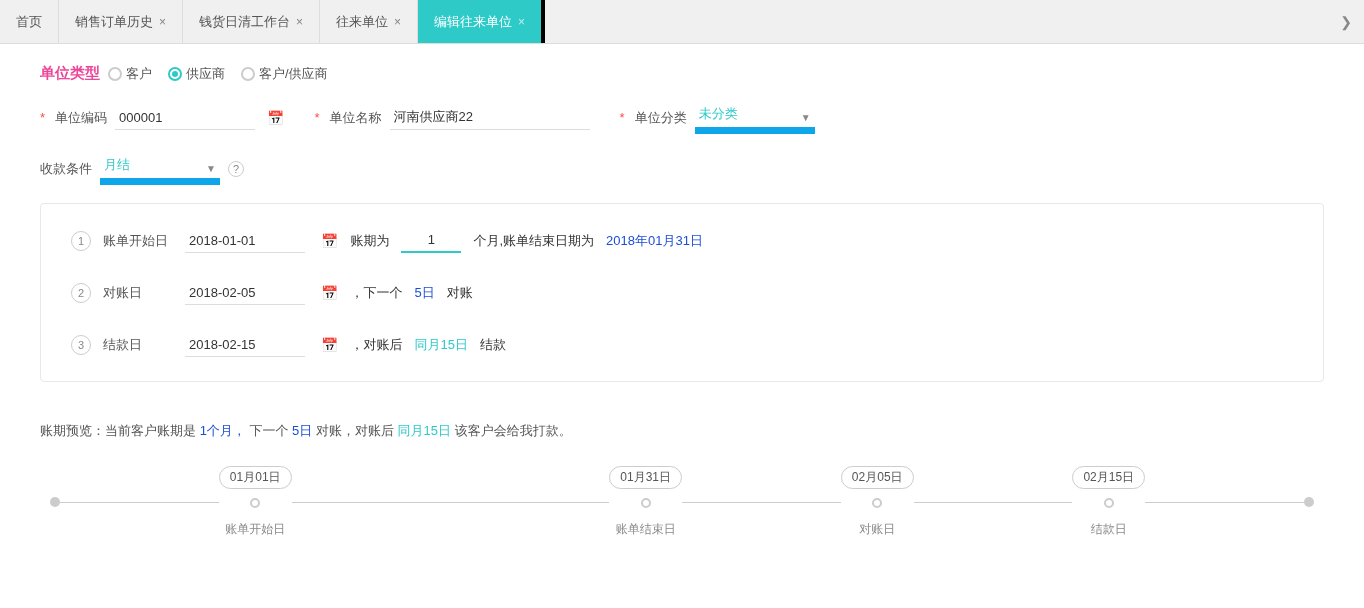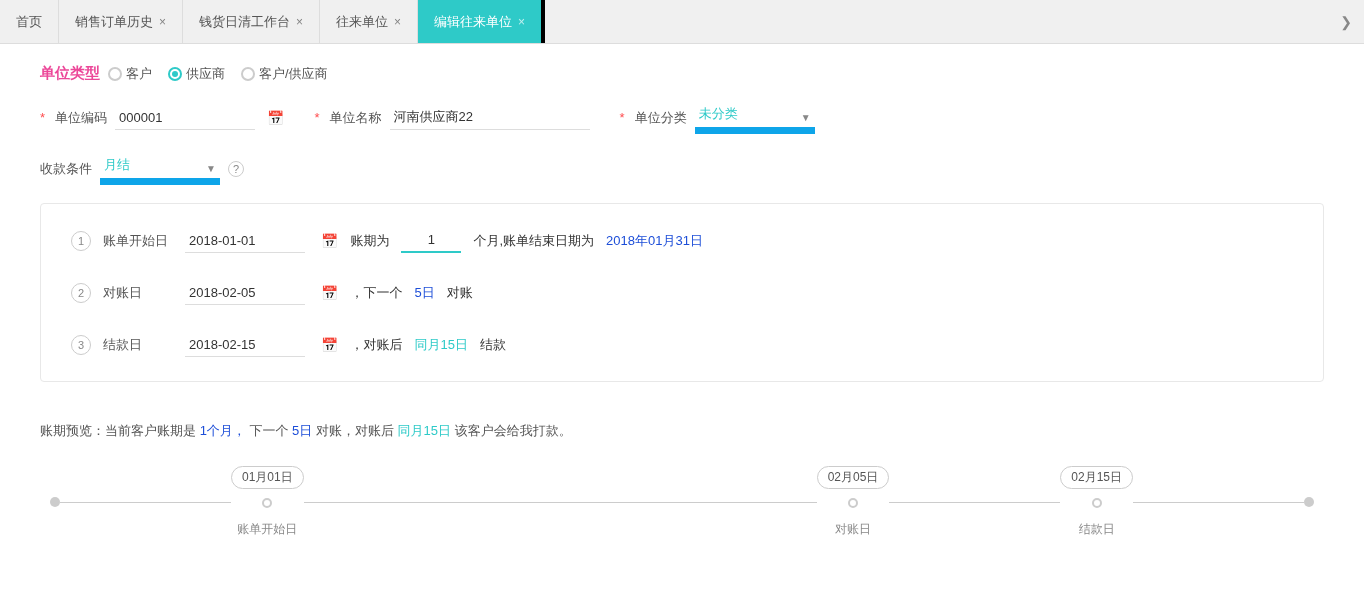--- a/index.html
+++ b/index.html
@@ -409,20 +409,25 @@
       <div class="timeline-line" style="flex: 1;"></div>
 
       <div class="timeline-node">
         <div class="timeline-tag">01月01日</div>
         <div class="timeline-dot"></div>
         <div class="timeline-node-label">账单开始日</div>
       </div>
 
       <div class="timeline-line" style="flex: 2;"></div>
 
+      <div class="timeline-node">
+        <div class="timeline-tag">01月31日</div>
+        <div class="timeline-dot"></div>
+        <div class="timeline-node-label">账单结束日</div>
+      </div>
 
       <div class="timeline-line" style="flex: 1;"></div>
 
       <div class="timeline-node">
         <div class="timeline-tag">02月05日</div>
         <div class="timeline-dot"></div>
         <div class="timeline-node-label">对账日</div>
       </div>
 
       <div class="timeline-line" style="flex: 1;"></div>

